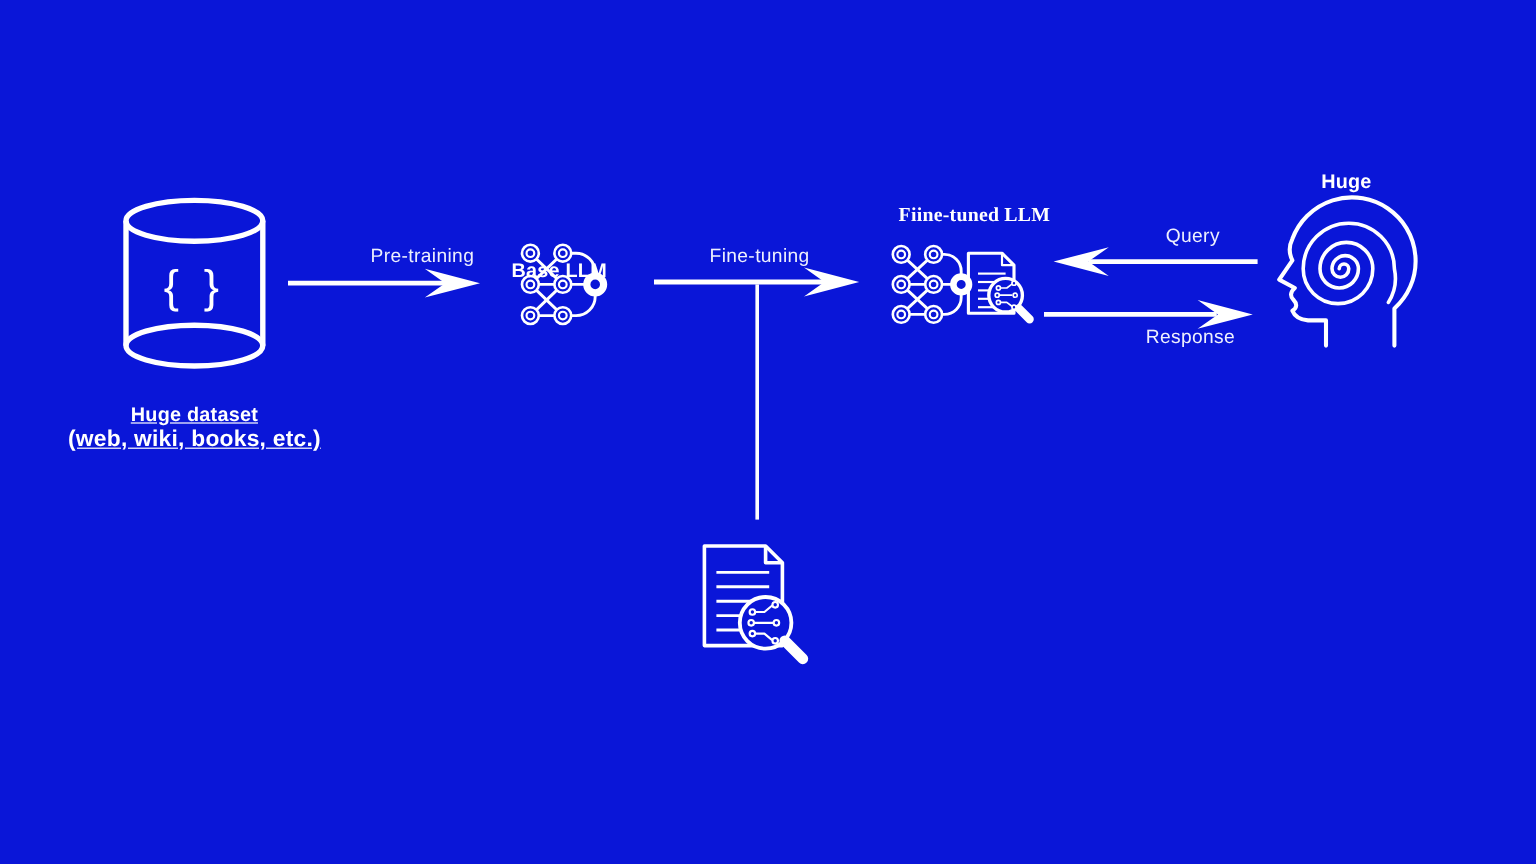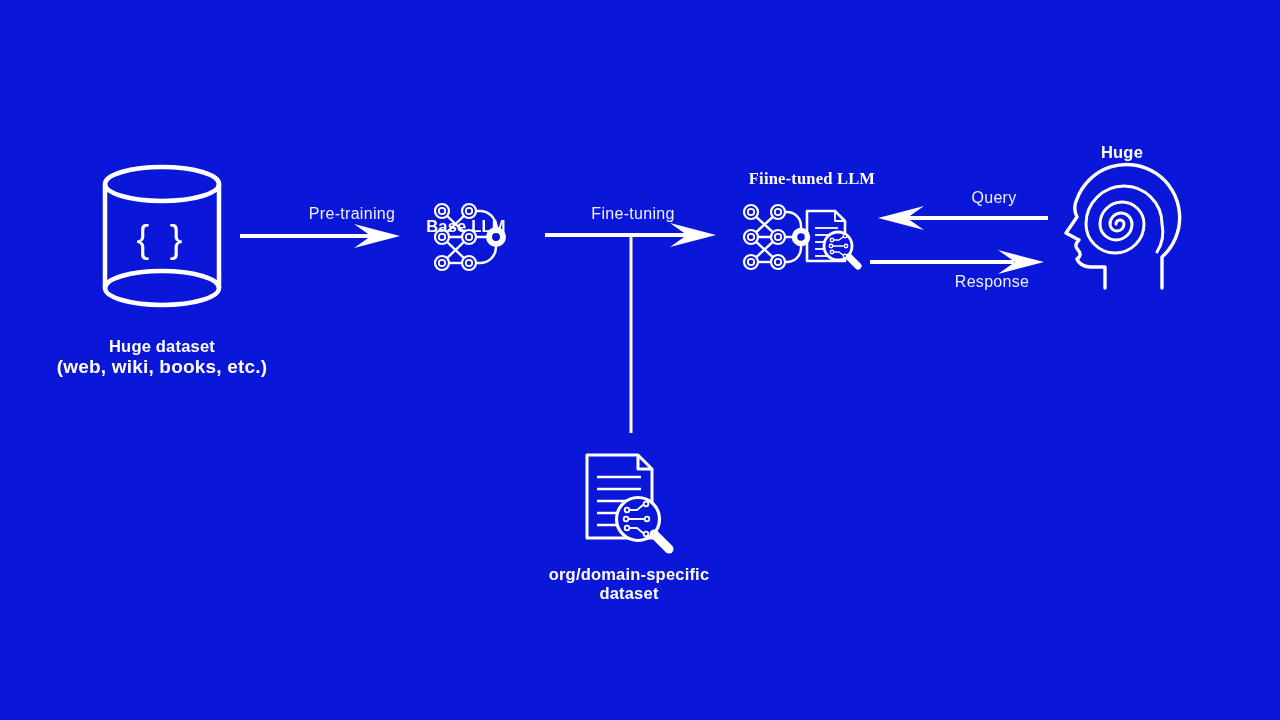--- a/index.html
+++ b/index.html
@@ -198,37 +198,33 @@
            a7,7 0 0 1 -14,0
            a11,11 0 0 1 22,0
            a16,16 0 0 1 -32,0
            a22,22 0 0 1 44,0
            a29,29 0 0 1 -58,0
            a38,38 0 0 1 76,0
            a38,38 0 0 1 -5,28"></path>
     </g>
   </svg>
 
-  <div class="label bold" style="left:162px; top:337px;">
+  <div class="label bold" style="left:162px; top:337px;text-decoration:underline;">
     <span>Huge dataset</span>
     <span class="line2 sub">(web, wiki, books, etc.)</span>
   </div>
 
   <div class="label regular" style="left:309px; top:205px;margin-left:43px;">Pre-training</div>
 
   <div class="label bold" style="left:466px; top:174px;margin-top:43px;">Base LLM</div>
 
   <div class="label regular" style="left:633px; top:205px;">Fine-tuning</div>
 
   <div class="label bold" style="left:812px; top:169px;font-family:Liberation Serif, serif;">Fiine-tuned LLM</div>
 
-  <div class="label bold" style="left:629px; top:565px;">
-    <span>org/domain-specific</span>
-    <span class="line2">dataset</span>
-  </div>
 
   <div class="label regular" style="left:982px; top:189px;margin-left:12px;">Query</div>
 
   <div class="label regular" style="left:992px; top:273px;">Response</div>
 
   <div class="label bold" style="left:1122px; top:143px;">Huge</div>
 
 </div>
 
 </body></html>

